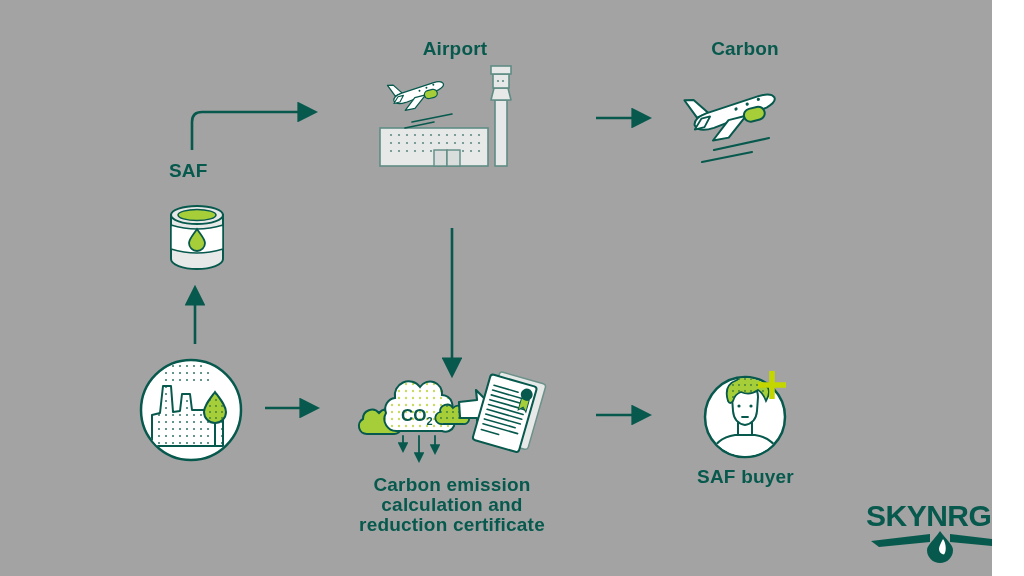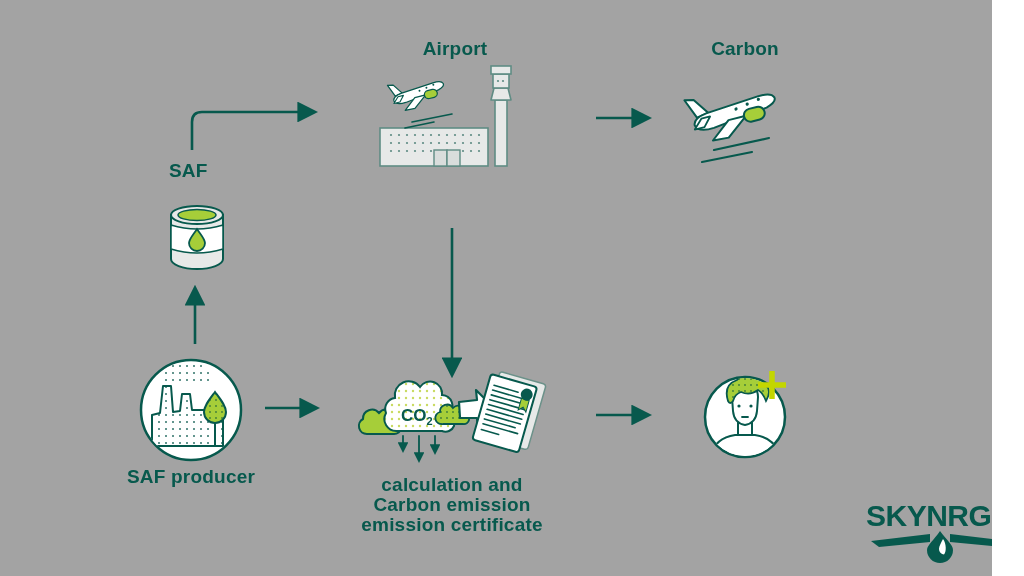--- a/index.html
+++ b/index.html
@@ -75,26 +75,26 @@
       <path d="M452,228 V360" marker-end="url(#mArrow)"></path>
       <path d="M195,344 V303" marker-end="url(#mArrow)"></path>
       <path d="M265,408 H302" marker-end="url(#mArrow)"></path>
       <path d="M596,415 H634" marker-end="url(#mArrow)"></path>
     </g>
   </svg>
 
   <div class="lbl" style="left:395px; top:39px; width:120px;">Airport</div>
   <div class="lbl" style="left:685px; top:39px; width:120px;">Carbon</div>
   <div class="lbl" style="left:169px; top:161px; width:80px; text-align:left;">SAF</div>
-  <div class="lbl" style="left:108px; top:467px; width:166px;">SAF producer</div>
   <div class="lbl" style="left:347px; top:475px; width:210px;">
+    <div>Carbon emission</div>
     <div>calculation and</div>
-    <div>Carbon emission</div>
-    <div>emission certificate</div>
+    <div>reduction certificate</div>
   </div>
+  <div class="lbl" style="left:683px; top:467px; width:125px;">SAF buyer</div>
 
   <svg class="icon" style="left:372px; top:60px;" width="150" height="110" viewBox="0 0 150 110">
     <rect x="8" y="68" width="108" height="38" fill="#e7e9e8" stroke="#5f8c84" stroke-width="1.6"></rect>
     <rect x="13" y="73" width="98" height="24" fill="url(#pDotsGray)" stroke="none"></rect>
     <rect x="62" y="90" width="13" height="16" fill="#d9dddc" stroke="#5f8c84" stroke-width="1.4"></rect>
     <rect x="75" y="90" width="13" height="16" fill="#d9dddc" stroke="#5f8c84" stroke-width="1.4"></rect>
     <g>
       <rect x="123" y="40" width="12" height="66" fill="#e7e9e8" stroke="#5f8c84" stroke-width="1.6"></rect>
       <path d="M119,40 L139,40 L136,28 L122,28 Z" fill="#e7e9e8" stroke="#5f8c84" stroke-width="1.6" stroke-linejoin="round"></path>
       <rect x="121" y="14" width="16" height="14" fill="#e7e9e8" stroke="#5f8c84" stroke-width="1.6"></rect>

